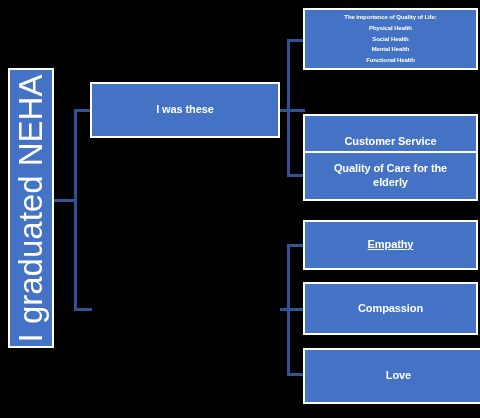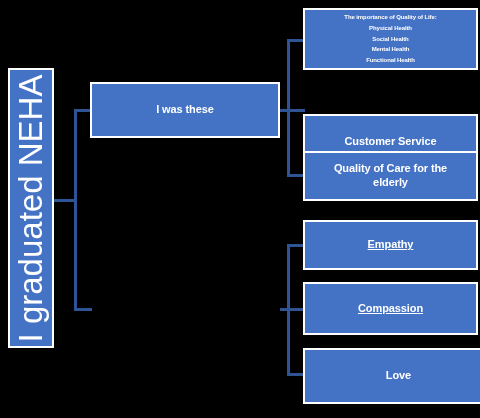--- a/index.html
+++ b/index.html
@@ -105,21 +105,20 @@
     height: 50px;
     font-size: 11px;
     text-decoration: underline;
   }
   #node-compassion {
     left: 303px;
     top: 282px;
     width: 175px;
     height: 53px;
     font-size: 11px;
-    text-decoration: underline;
   }
   #node-love {
     left: 303px;
     top: 348px;
     width: 191px;
     height: 56px;
     font-size: 11px;
   }
 
   

